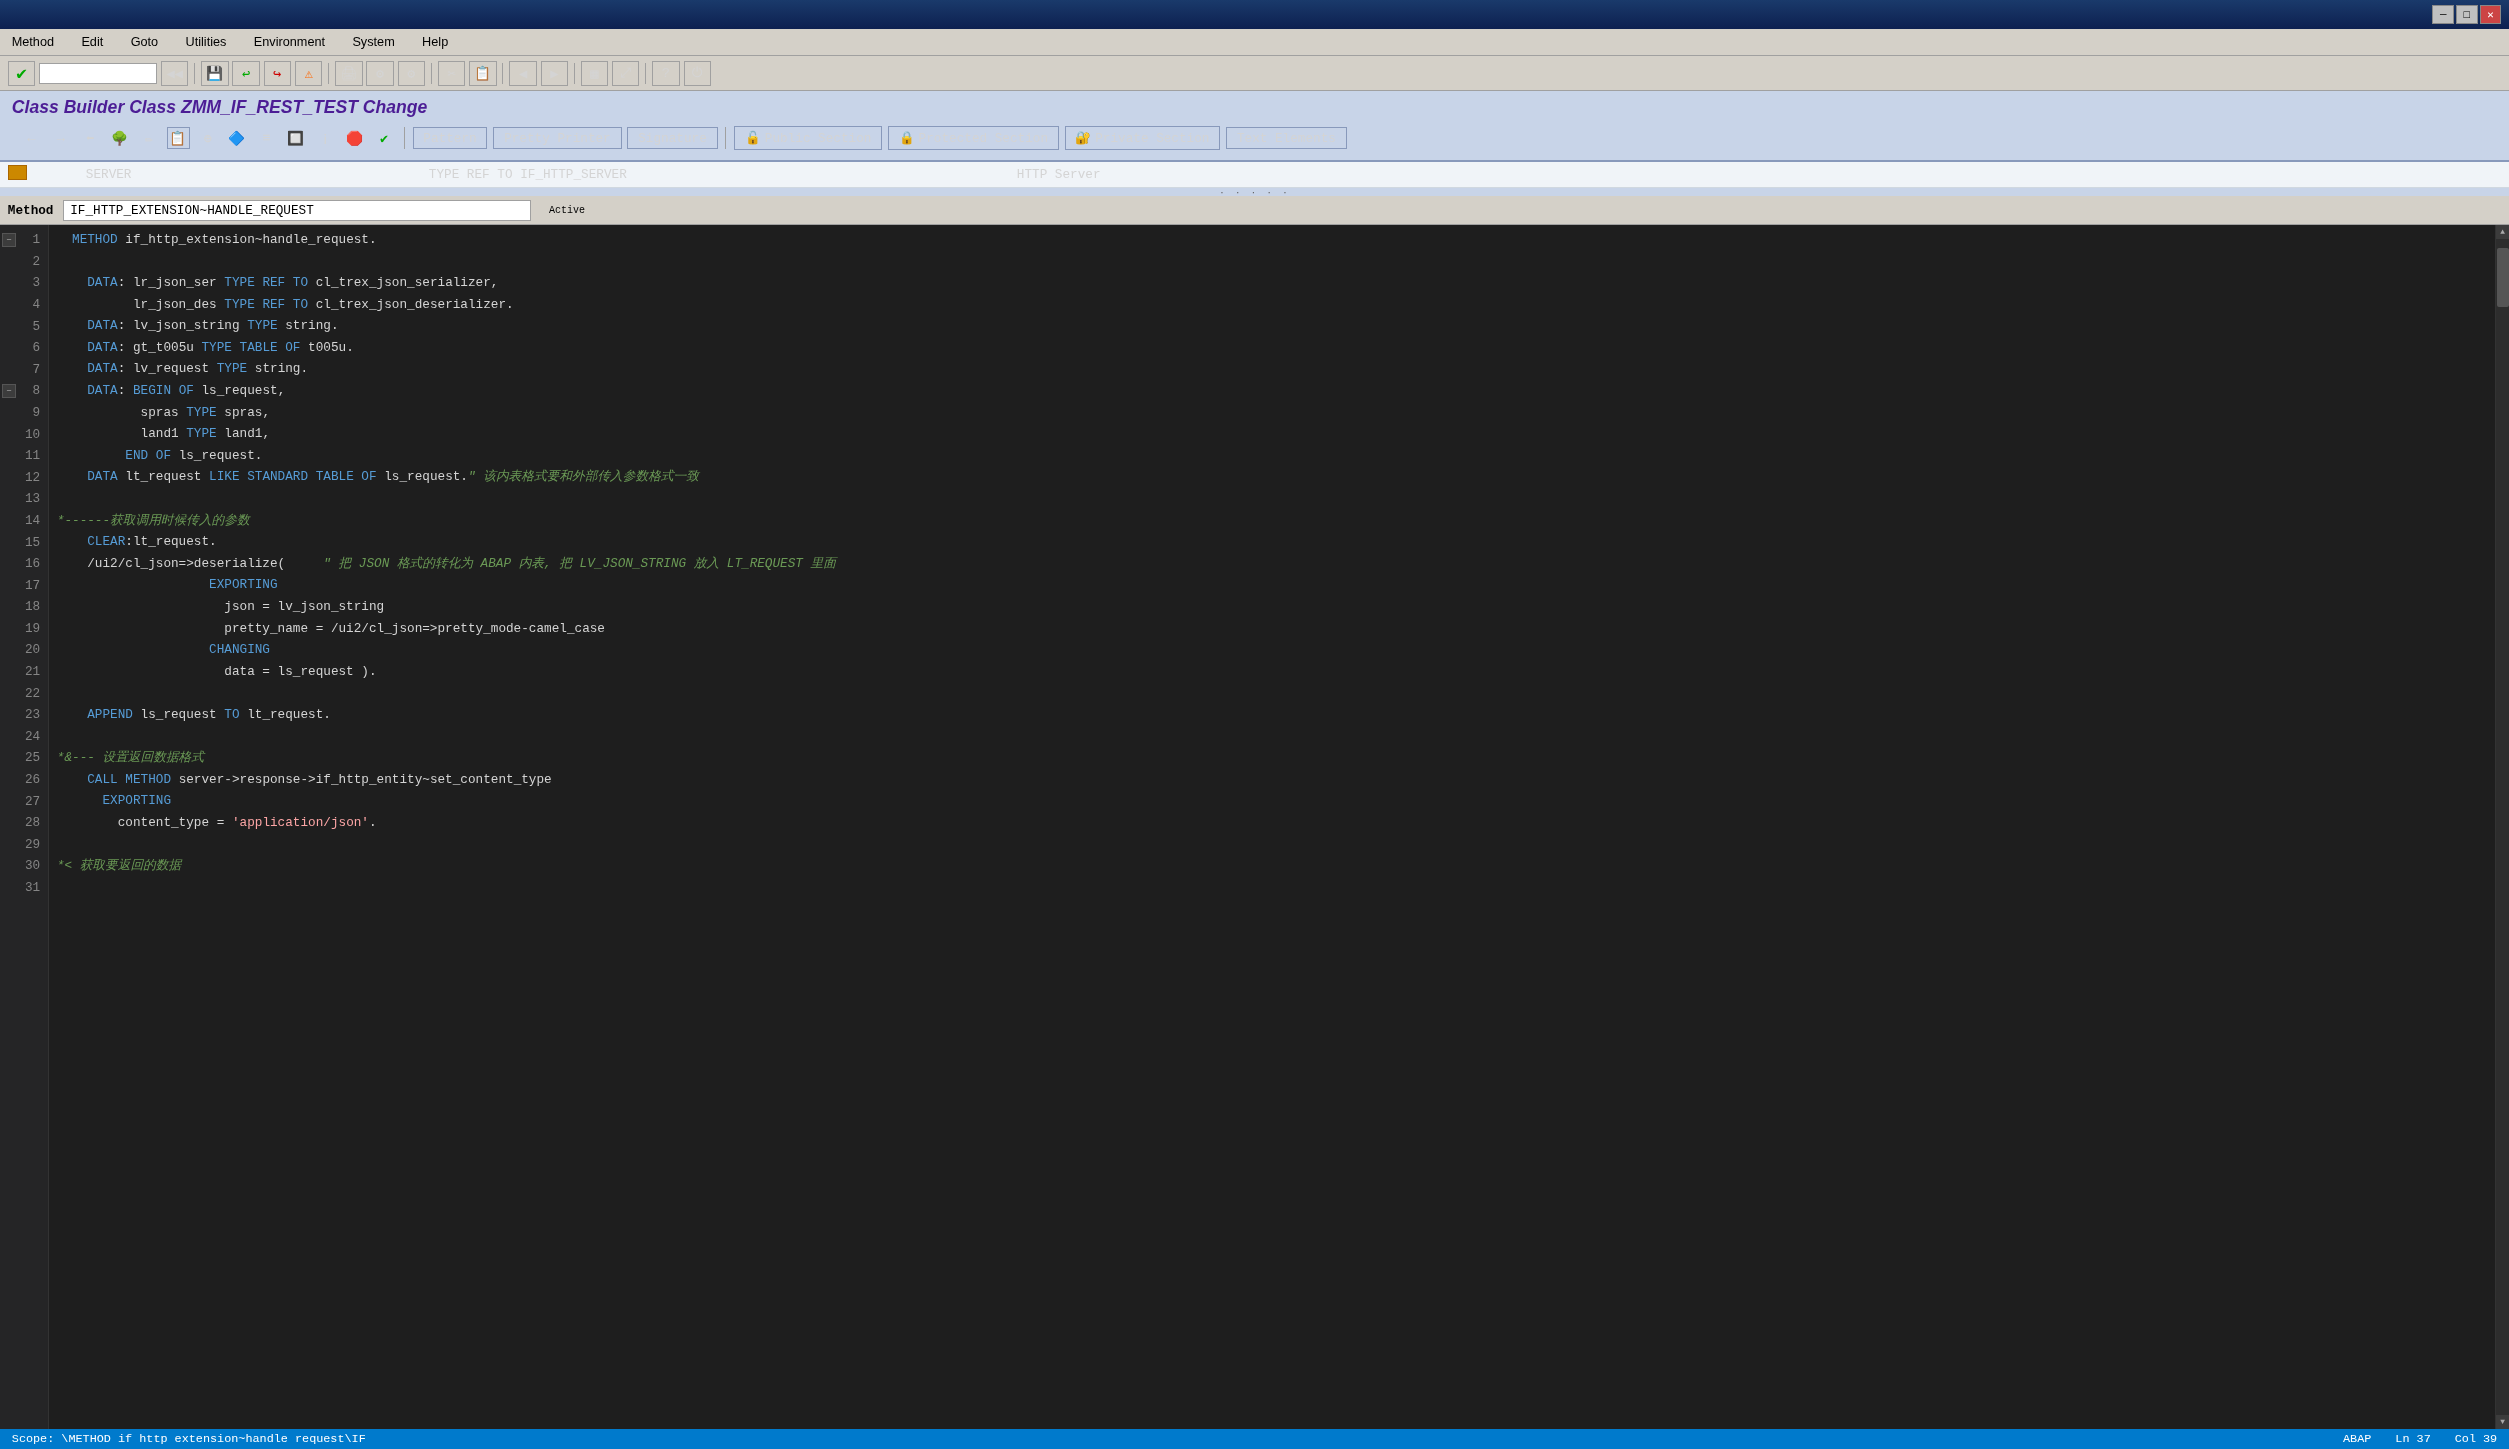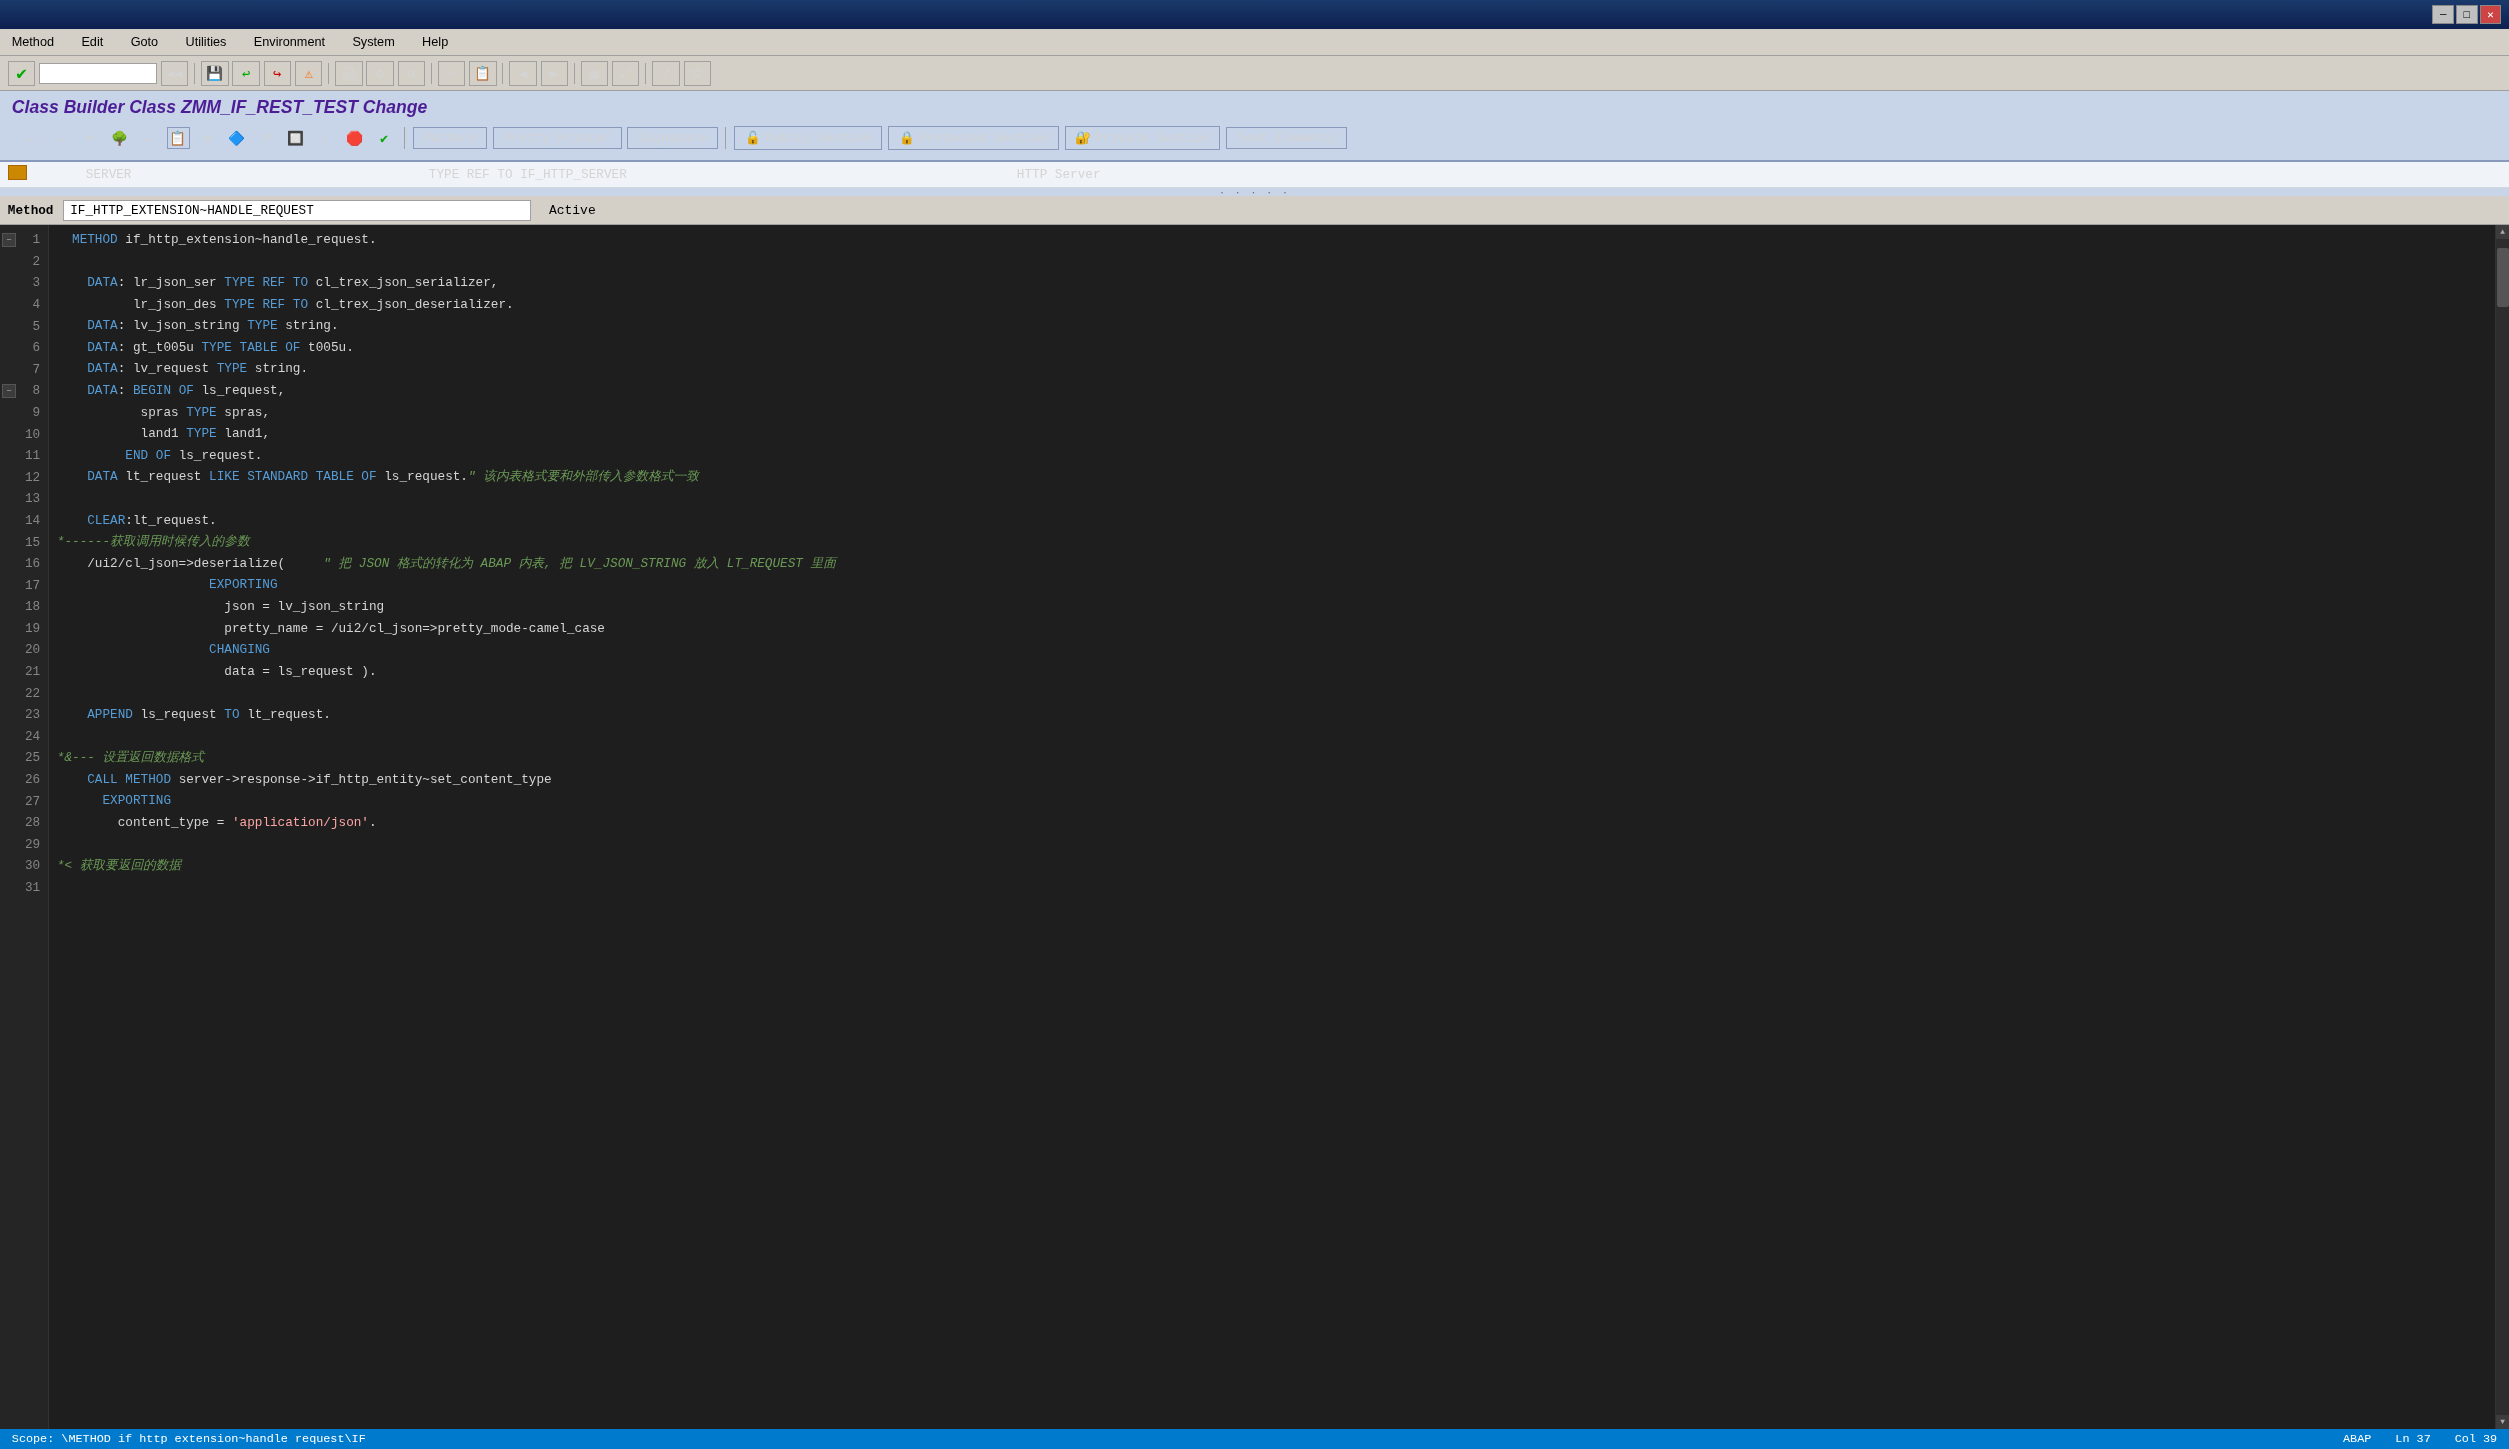--- a/index.html
+++ b/index.html
@@ -197,21 +197,21 @@
       background: white;
       border: 1px solid #a0a0a0;
       padding: 2px 5.9px;
       font-family: 'Courier New', monospace;
       font-size: 12.7px;
       width: 468px;
     }
     .active-badge {
       background: #d4d0c8;
       font-family: 'Courier New', monospace;
-      font-size: 13px;
+      font-size: 10px;
       color: #000;
       padding: 2px 7.8px;
     }
     .line-numbers {
       background: #252526;
       padding: 3.9px 0;
       min-width: 49px;
       text-align: right;
       font-family: 'Courier New', monospace;
       font-size: 12.7px;
@@ -534,22 +534,22 @@
         <div class="code-line"><span class="plain">          lr_json_des </span><span class="kw">TYPE REF TO</span><span class="plain"> cl_trex_json_deserializer.</span></div>
         <div class="code-line"><span class="kw">    DATA</span><span class="plain">: lv_json_string </span><span class="kw">TYPE</span><span class="plain"> string.</span></div>
         <div class="code-line"><span class="kw">    DATA</span><span class="plain">: gt_t005u </span><span class="kw">TYPE TABLE OF</span><span class="plain"> t005u.</span></div>
         <div class="code-line"><span class="kw">    DATA</span><span class="plain">: lv_request </span><span class="kw">TYPE</span><span class="plain"> string.</span></div>
         <div class="code-line"><span class="kw">    DATA</span><span class="plain">: </span><span class="kw">BEGIN OF</span><span class="plain"> ls_request,</span></div>
         <div class="code-line"><span class="plain">           spras </span><span class="kw">TYPE</span><span class="plain"> spras,</span></div>
         <div class="code-line"><span class="plain">           land1 </span><span class="kw">TYPE</span><span class="plain"> land1,</span></div>
         <div class="code-line"><span class="kw">         END OF</span><span class="plain"> ls_request.</span></div>
         <div class="code-line"><span class="kw">    DATA</span><span class="plain"> lt_request </span><span class="kw">LIKE STANDARD TABLE OF</span><span class="plain"> ls_request.</span><span class="comment-cn">" 该内表格式要和外部传入参数格式一致</span></div>
         <div class="code-line">&nbsp;</div>
+        <div class="code-line"><span class="comment-cn">*------获取调用时候传入的参数</span></div>
         <div class="code-line"><span class="kw">    CLEAR</span><span class="plain">:lt_request.</span></div>
-        <div class="code-line"><span class="comment-cn">*------获取调用时候传入的参数</span></div>
         <div class="code-line"><span class="plain">    /ui2/cl_json=&gt;deserialize(     </span><span class="comment-cn">" 把 JSON 格式的转化为 ABAP 内表, 把 LV_JSON_STRING 放入 LT_REQUEST 里面</span></div>
         <div class="code-line"><span class="kw">                    EXPORTING</span></div>
         <div class="code-line"><span class="plain">                      json = lv_json_string</span></div>
         <div class="code-line"><span class="plain">                      pretty_name = /ui2/cl_json=&gt;pretty_mode-camel_case</span></div>
         <div class="code-line"><span class="kw">                    CHANGING</span></div>
         <div class="code-line"><span class="plain">                      data = ls_request ).</span></div>
         <div class="code-line">&nbsp;</div>
         <div class="code-line"><span class="kw">    APPEND</span><span class="plain"> ls_request </span><span class="kw">TO</span><span class="plain"> lt_request.</span></div>
         <div class="code-line">&nbsp;</div>
         <div class="code-line"><span class="comment-cn">*&amp;--- 设置返回数据格式</span></div>

